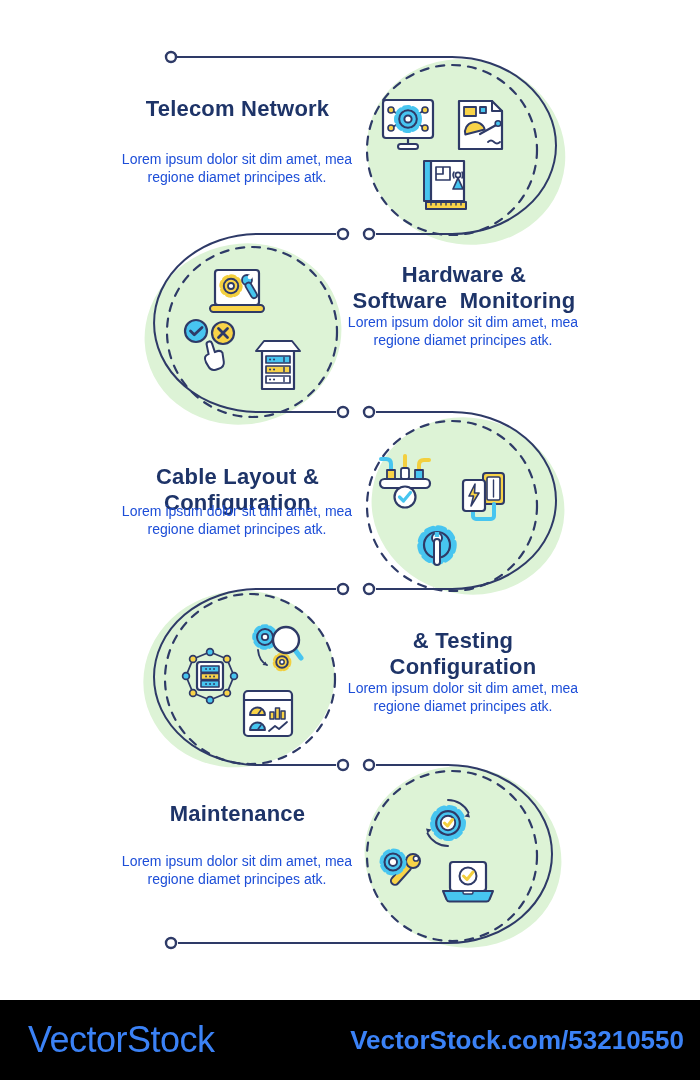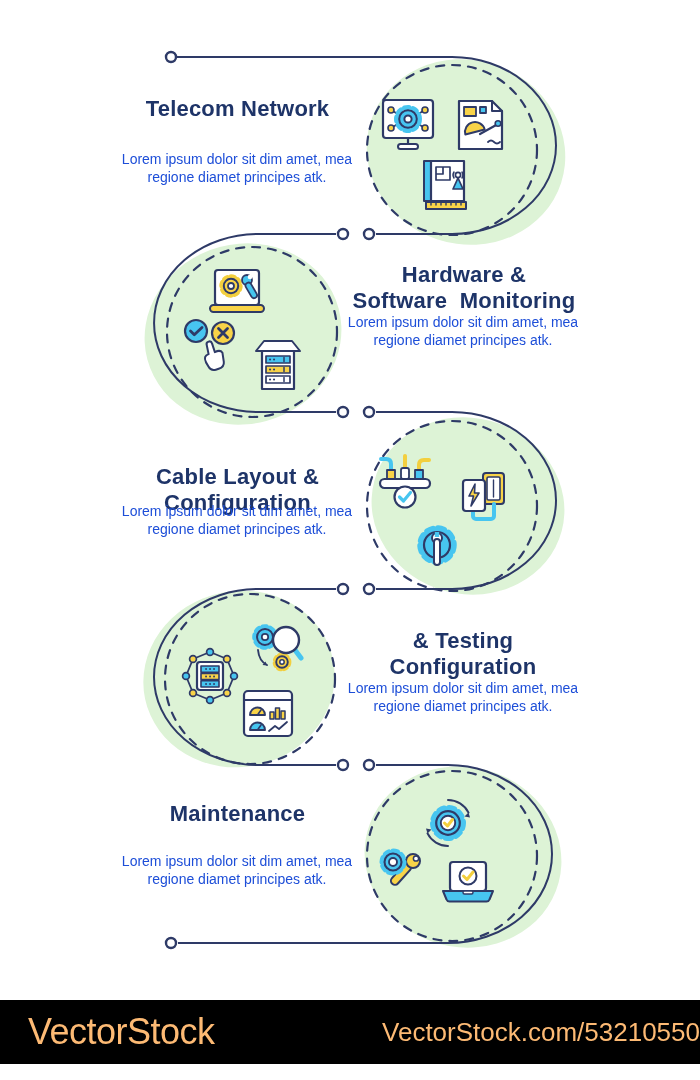--- a/index.html
+++ b/index.html
@@ -18,24 +18,24 @@
   .t1{left:90px;top:84px;width:295px;}
   .d1{left:112px;top:150px;width:250px;}
   .t2{left:304px;top:250px;width:320px;}
   .d2{left:338px;top:313px;width:250px;}
   .t3{left:90px;top:452px;width:295px;}
   .d3{left:112px;top:502px;width:250px;}
   .t4{left:303px;top:616px;width:320px;}
   .d4{left:338px;top:679px;width:250px;}
   .t5{left:90px;top:789px;width:295px;}
   .d5{left:112px;top:852px;width:250px;}
-  .footer{position:absolute;left:0;top:1000px;width:700px;height:64px;background:#000;
-          display:flex;align-items:center;justify-content:space-between;color:#fdba74;}
+  .footer{position:absolute;left:0;top:1000px;width:700px;height:80px;background:#000;
+          display:flex;align-items:center;justify-content:space-between;color:#3b82f6;}
   .logo{font-size:36px;font-weight:500;letter-spacing:-.5px;padding-left:28px;}
-  .credit{font-size:26px;font-weight:400;}
+  .credit{font-size:26px;font-weight:700;padding-right:16px;}
 </style>
 </head>
 <body>
 
 <div class="stage">
 
   <svg class="bg" width="700" height="1005" viewBox="0 0 700 1005">
     <g>
       <ellipse cx="466" cy="152" rx="100" ry="92" fill="#ddf3d6" transform="rotate(18 466 152)"></ellipse>
       <ellipse cx="243" cy="334" rx="99" ry="90" fill="#ddf3d6" transform="rotate(-15 243 334)"></ellipse>

